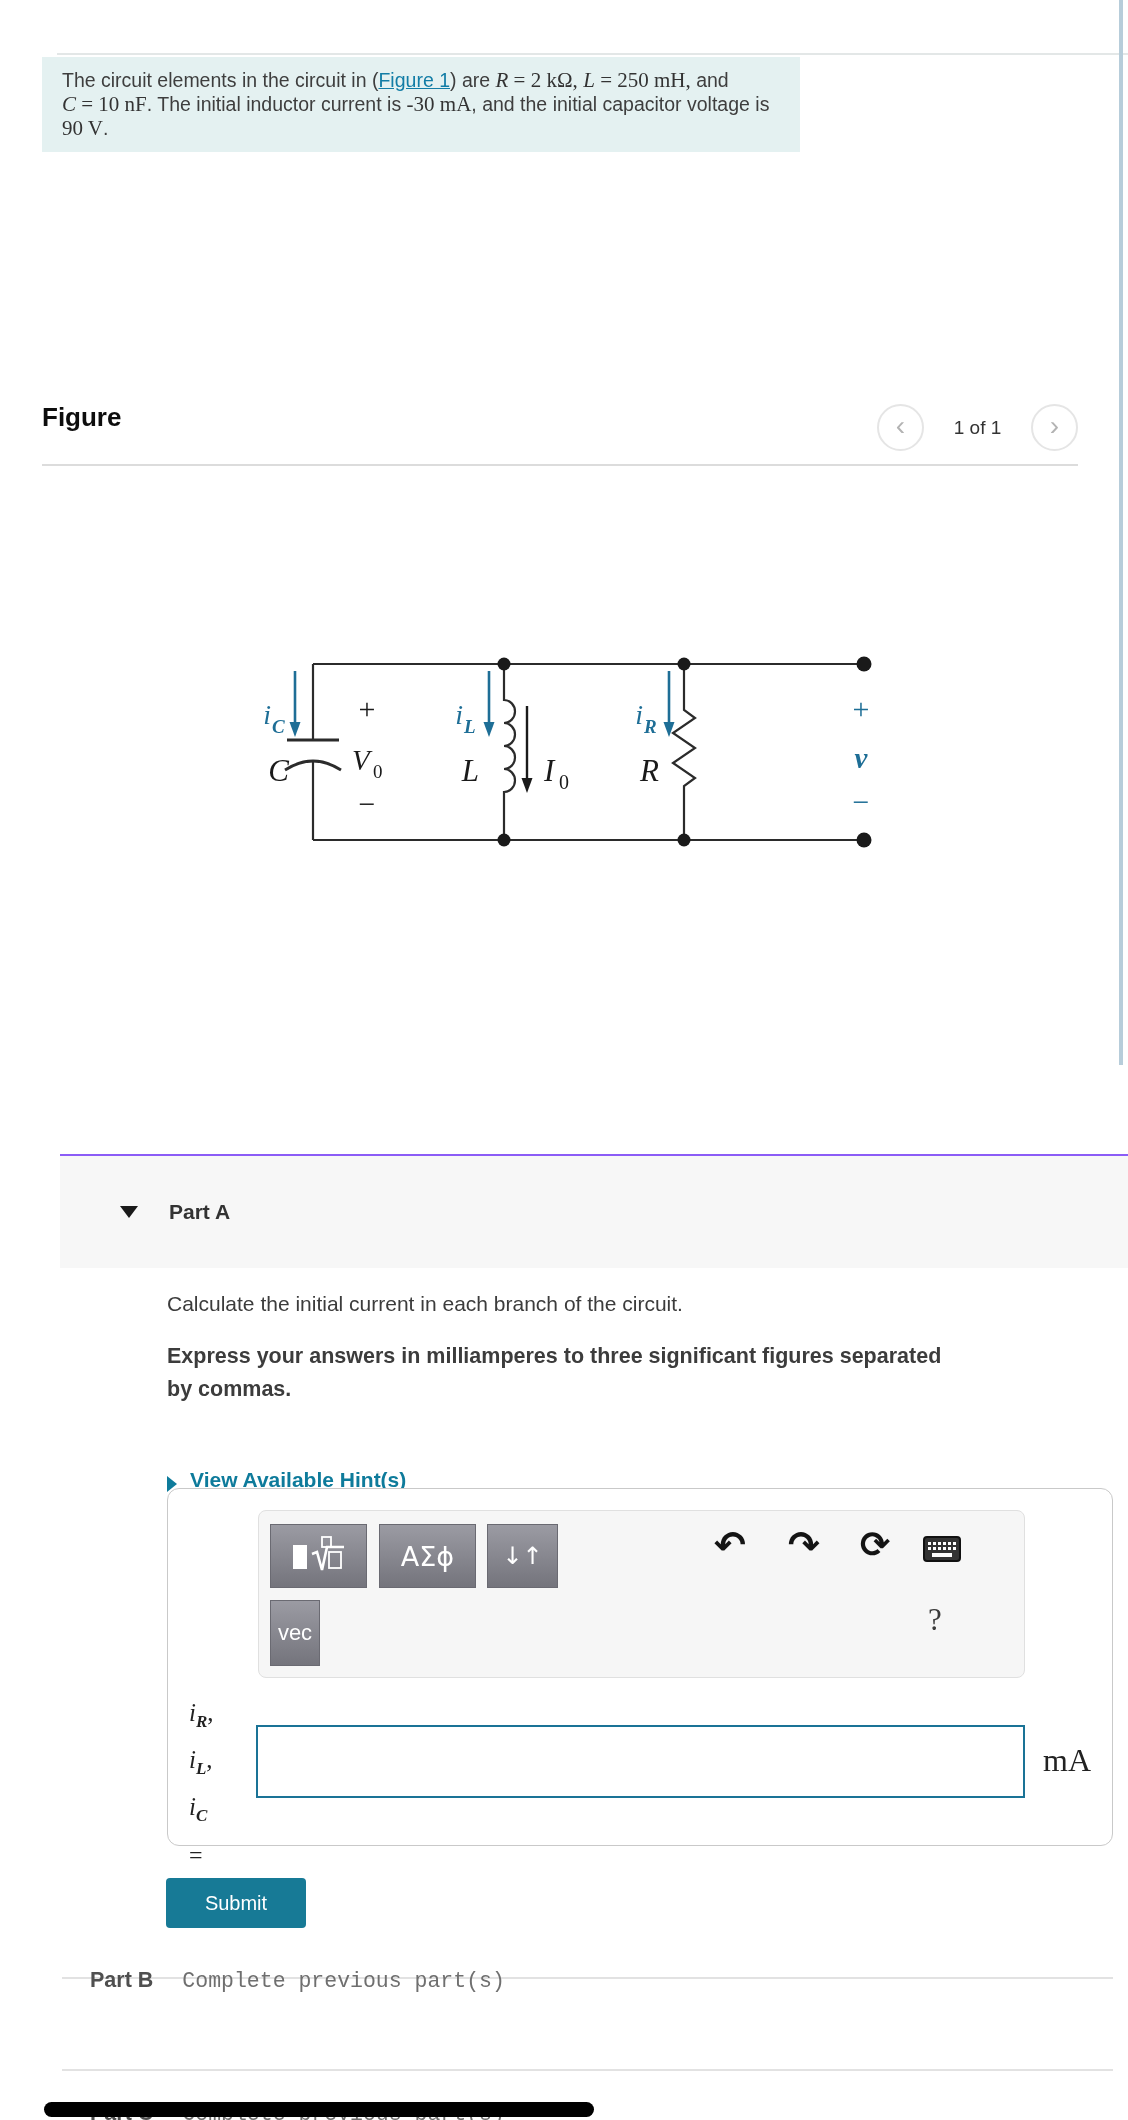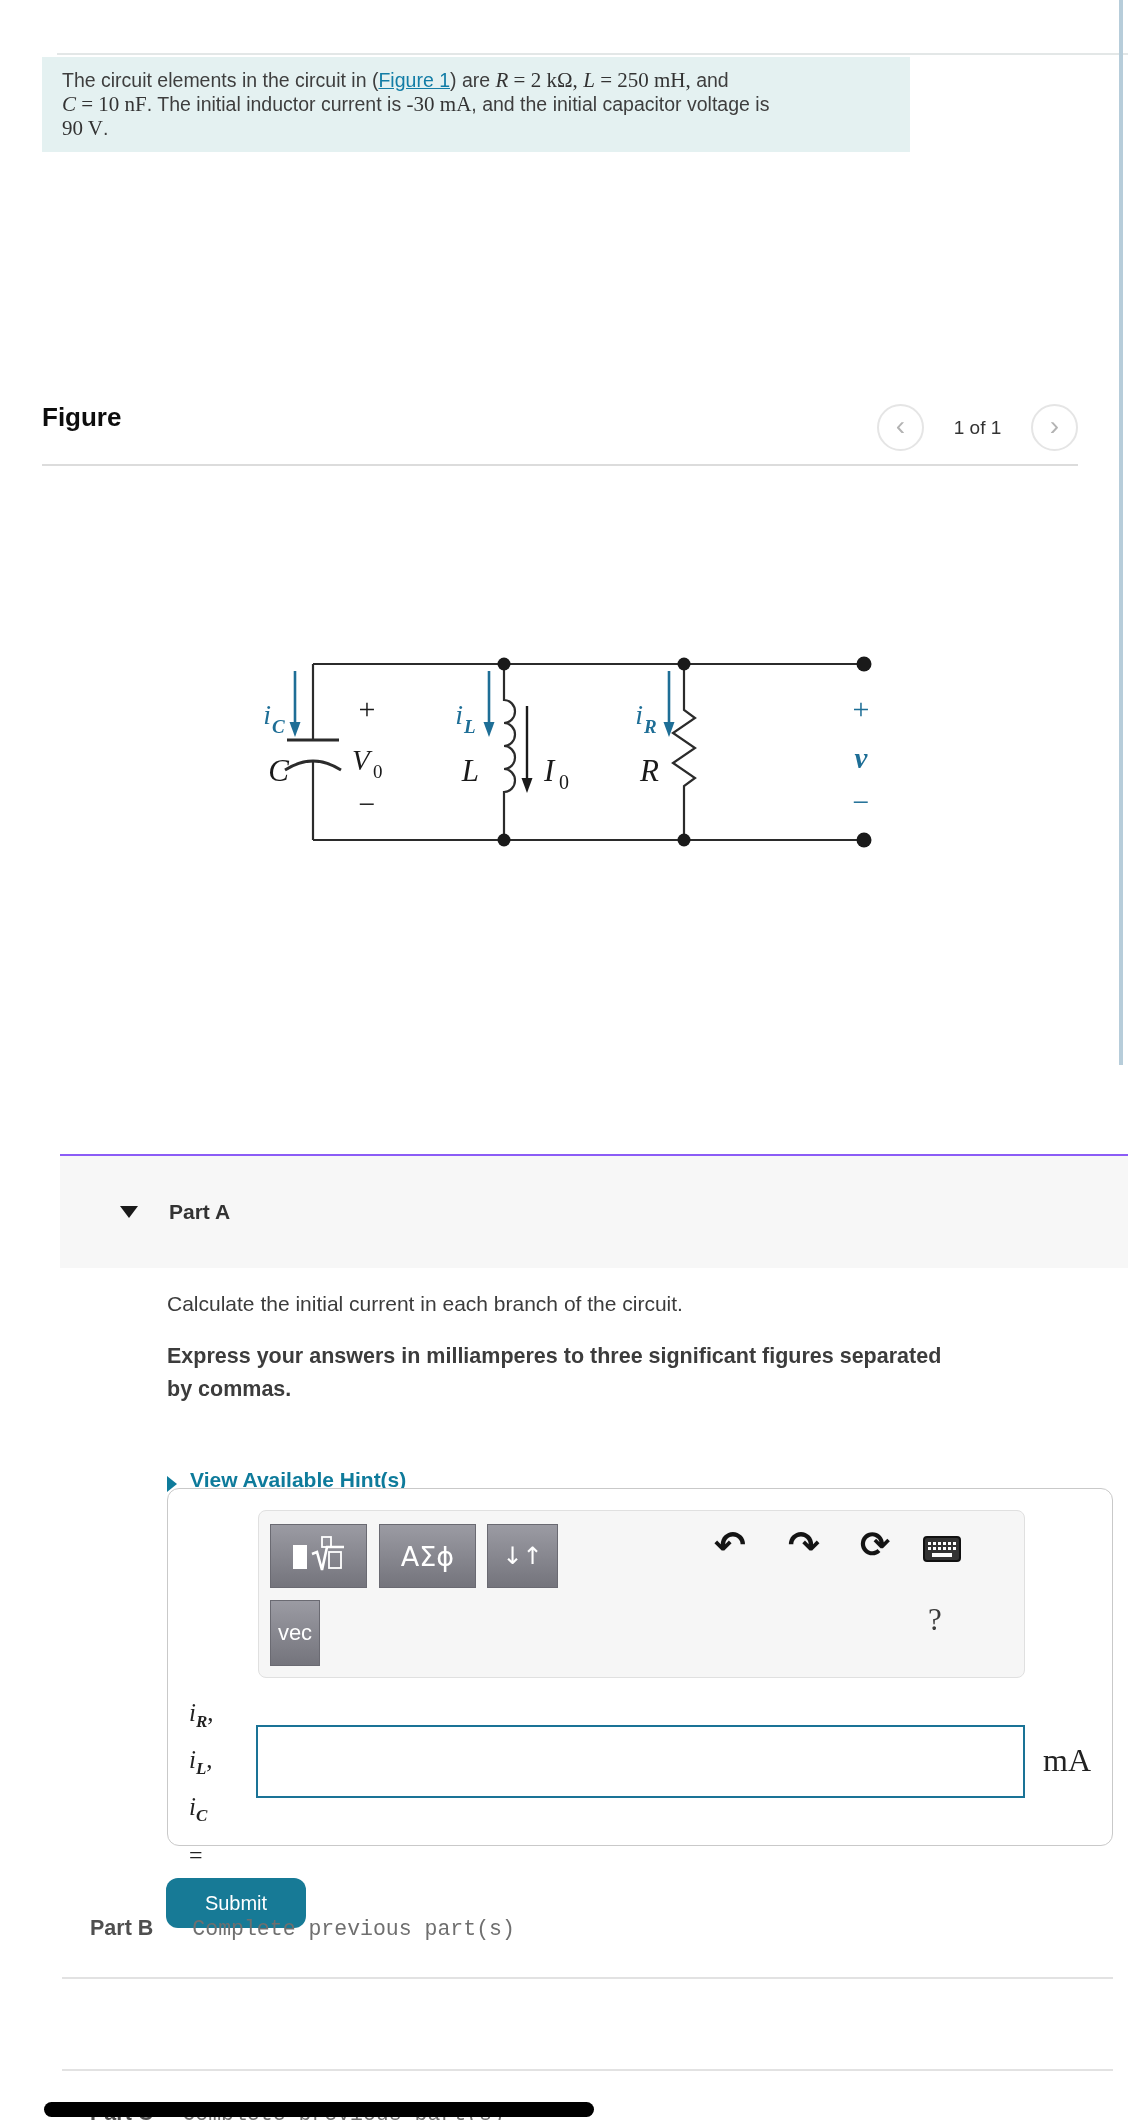--- a/index.html
+++ b/index.html
@@ -4,21 +4,21 @@
 <style>
   * { margin:0; padding:0; box-sizing:border-box; }
   html,body { width:1128px; height:2120px; background:#fff; overflow:hidden;
               font-family:"Liberation Sans", sans-serif; position:relative; }
   .abs { position:absolute; }
 
   
   .top-divider { left:57px; top:53px; width:1071px; height:2px; background:#e3e7e7; }
 
   
-  .intro-box { left:42px; top:57px; width:868px; background:#e4f1f1;
+  .intro-box { left:42px; top:57px; width:758px; background:#e4f1f1;
                padding:11px 20px 12px 20px; color:#3e3e3e; font-size:19.5px; }
   .intro-line { white-space:nowrap; line-height:24px; }
   .m  { font-family:"Liberation Serif", serif; font-size:21px; color:#333; }
   .mi { font-family:"Liberation Serif", serif; font-style:italic; font-size:21px; color:#333; }
   .fig-link { color:#137da6; text-decoration:underline; cursor:pointer; }
 
   
   .figure-title { left:42px; top:402px; font-size:26px; font-weight:bold; color:#0d0d0d; }
   .pager { left:877px; top:404px; width:201px; height:47px; display:flex;
            align-items:center; justify-content:space-between; }
@@ -80,28 +80,28 @@
   .ans-eq { line-height:40px; font-family:"Liberation Serif", serif; font-size:24px; }
 
   .answer-input { left:256px; top:1725px; width:769px; height:73px;
                   border:2px solid #1a7396; border-radius:0; background:#fff;
                   font-size:24px; padding:0 12px; outline:none;
                   font-family:"Liberation Serif", serif; }
   .unit { left:1043px; top:1742px; font-family:"Liberation Serif", serif;
           font-size:32px; color:#222; }
 
   .submit-btn { left:166px; top:1878px; width:140px; height:50px; background:#177a96;
-                color:#fff; font-size:20px; border:none; border-radius:12px; cursor:pointer;
+                color:#fff; font-size:20px; border:none; border-radius:4px; cursor:pointer;
                 font-family:"Liberation Sans", sans-serif; }
 
   .divider { height:2px; background:#e2e2e2; width:1051px; left:62px; }
   .d1 { top:1977px; } .d2 { top:2069px; }
 
   .part-row { display:flex; align-items:baseline; }
-  .partb-row { left:90px; top:1916px;gap:10px; }
+  .partb-row { left:90px; top:1968px; }
   .partc-row { left:90px; top:2101px; }
   .part-label { font-size:21.5px; font-weight:bold; color:#4f4f4f; }
   .part-status { font-size:21.5px; color:#6f6f6f; margin-left:29px;font-family:Liberation Mono, monospace; }
 
   .black-bar { left:44px; top:2102px; width:550px; height:15px; background:#000;
                border-radius:8px; z-index:10; }
   .scroll-thumb { left:1119px; top:0; width:4px; height:1065px; background:#b7cdda;
                   cursor:pointer; }
 </style>
 </head>

